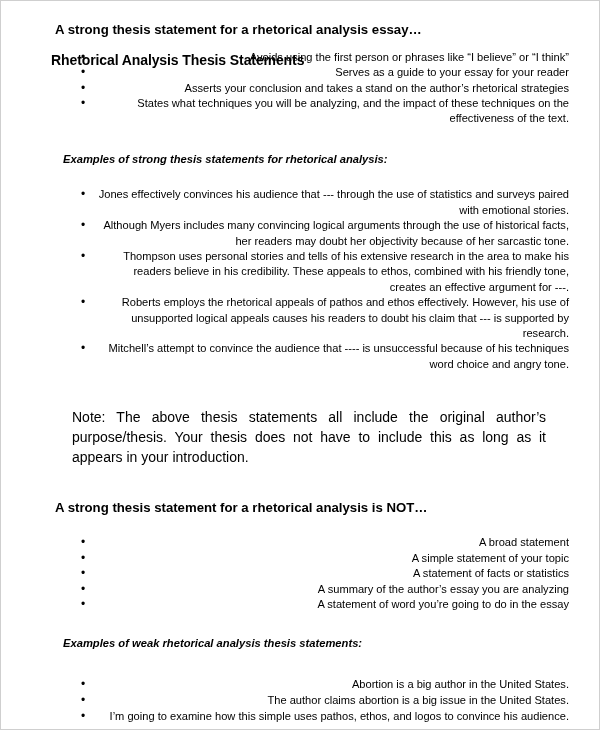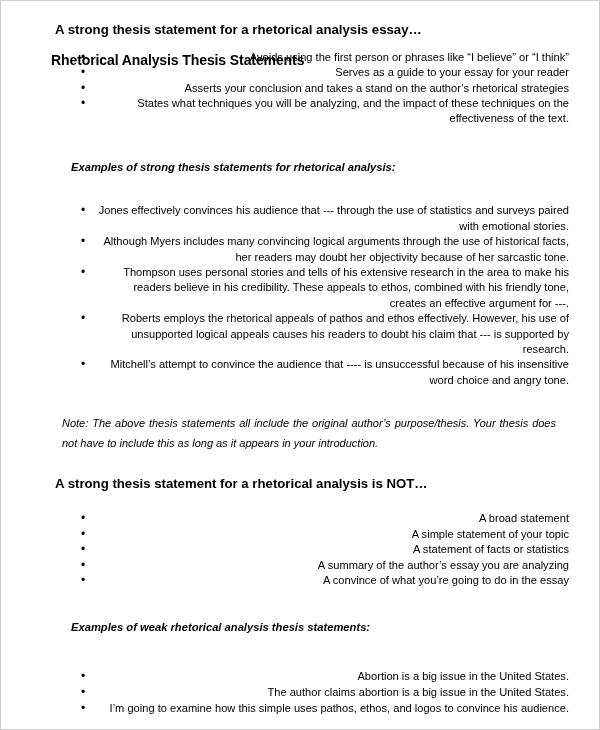--- a/index.html
+++ b/index.html
@@ -39,21 +39,21 @@
   .section-heading {
     font-size: 13.2px;
     font-weight: bold;
     margin: 0;
     line-height: 1.2;
   }
   .sub-heading {
     font-size: 11.2px;
     font-weight: bold;
     font-style: italic;
-    margin: 16px;
+    margin: 8px;
     line-height: 1.2;
   }
   ul.bullets {
     list-style: none;
     margin: 0;
     padding: 0;
     text-align: right;
   }
   ul.bullets > li {
     position: relative;
@@ -67,24 +67,23 @@
     position: absolute;
     left: 26px;
     top: 0;
     font-size: 12px;
     line-height: 15.4px;
   }
   ul.bullets.tight > li {
     line-height: 15.6px;
   }
   .note {
-    font-size: 11px;
-    font-style: italic;
+    font-size: 14px;
     line-height: 20px;
-    margin: 7px;
+    margin: 17px;
     text-align: justify;
     text-justify: inter-word;
     padding-right: 6px;
   }
   .sp-1  { height: 21px; }
   .sp-2  { height: 12px; }
   .sp-3  { height: 18px; }
   .sp-4  { height: 13px; }
   .sp-5  { height: 18px; }
   .sp-6  { height: 16px; }
@@ -117,47 +116,47 @@
 
     <h3 class="sub-heading">Examples of strong thesis statements for rhetorical analysis:</h3>
 
     <div class="sp-4"></div>
 
     <ul class="bullets">
       <li>Jones effectively convinces his audience that --- through the use of statistics and surveys paired with emotional stories.</li>
       <li>Although Myers includes many convincing logical arguments through the use of historical facts, her readers may doubt her objectivity because of her sarcastic tone.</li>
       <li>Thompson uses personal stories and tells of his extensive research in the area to make his readers believe in his credibility. These appeals to ethos, combined with his friendly tone, creates an effective argument for ---.</li>
       <li>Roberts employs the rhetorical appeals of pathos and ethos effectively. However, his use of unsupported logical appeals causes his readers to doubt his claim that --- is supported by research.</li>
-      <li>Mitchell’s attempt to convince the audience that ---- is unsuccessful because of his insensitive word choice and angry tone.</li>
+      <li>Mitchell’s attempt to convince the audience that ---- is unsuccessful because of his techniques word choice and angry tone.</li>
     </ul>
 
     <div class="sp-5"></div>
 
     <p class="note">Note:  The above thesis statements all include the original author’s purpose/thesis.  Your thesis does not have to include this as long as it appears in your introduction.</p>
 
     <div class="sp-6"></div>
 
     <h2 class="section-heading">A strong thesis statement for a rhetorical analysis is NOT…</h2>
 
     <div class="sp-7"></div>
 
     <ul class="bullets tight">
       <li>A broad statement</li>
       <li>A simple statement of your topic</li>
       <li>A statement of facts or statistics</li>
       <li>A summary of the author’s essay you are analyzing</li>
-      <li>A convince of what you’re going to do in the essay</li>
+      <li>A statement of word you’re going to do in the essay</li>
     </ul>
 
     <div class="sp-8"></div>
 
     <h3 class="sub-heading">Examples of weak rhetorical analysis thesis statements:</h3>
 
     <div class="sp-9"></div>
 
     <ul class="bullets tight">
-      <li>Abortion is a big issue in the United States.</li>
+      <li>Abortion is a big author in the United States.</li>
       <li>The author claims abortion is a big issue in the United States.</li>
       <li>I’m going to examine how this simple uses pathos, ethos, and logos to convince his audience.</li>
     </ul>
 
   </div>
 </div>
 
 </body></html>

